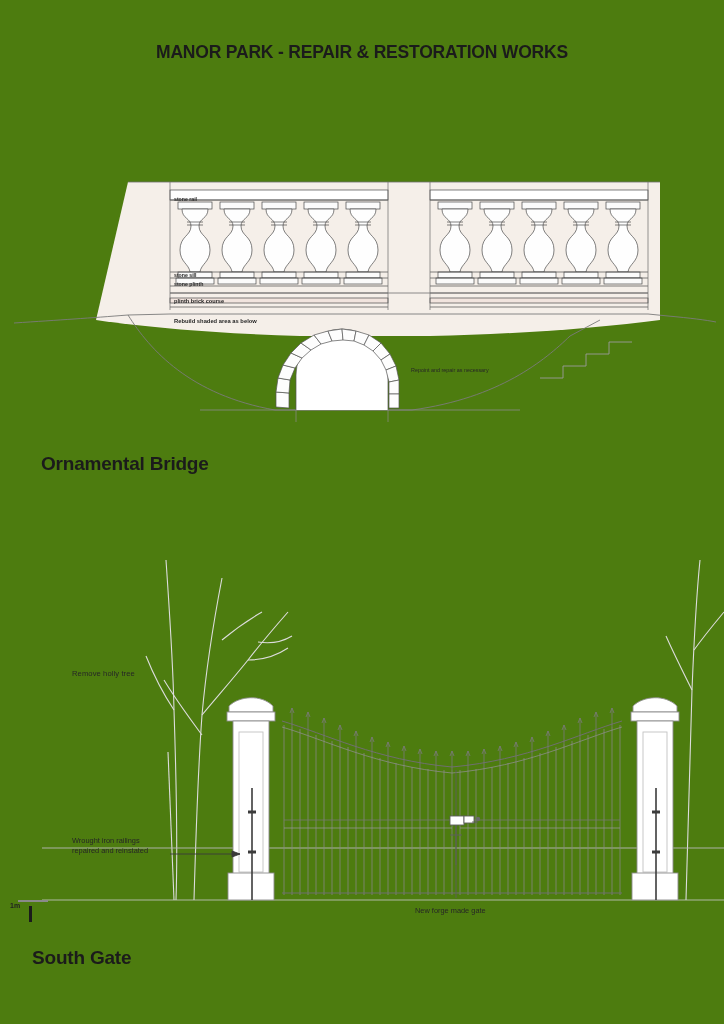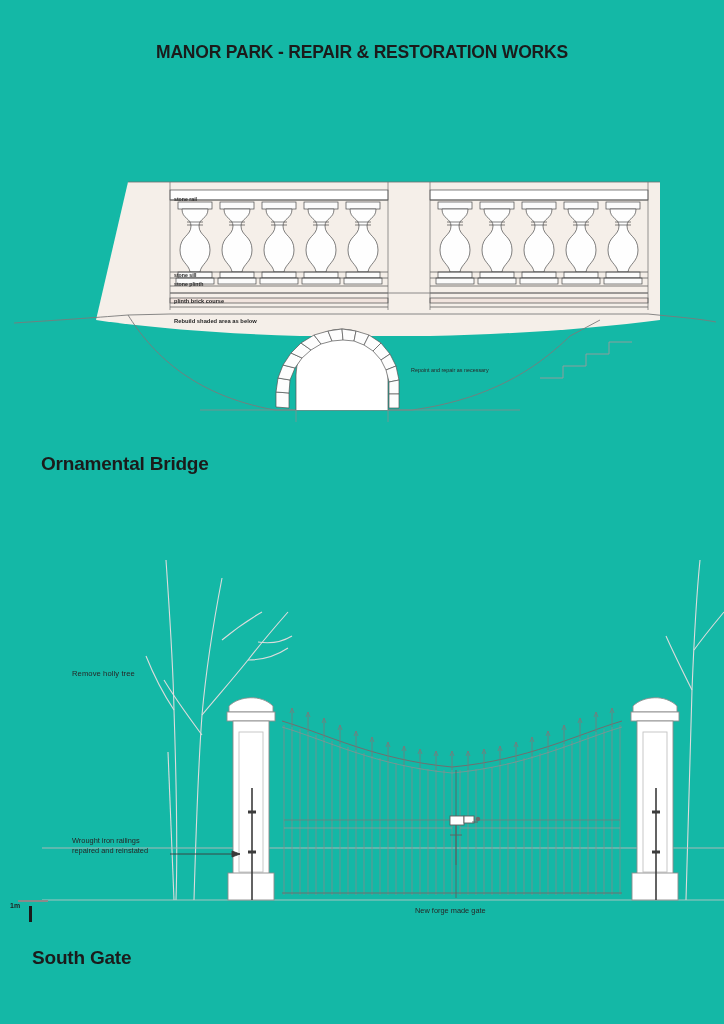--- a/index.html
+++ b/index.html
@@ -1,19 +1,19 @@
 <!DOCTYPE html>
 <html><head>
 <meta charset="utf-8">
 <style>
   html,body{margin:0;padding:0;background:#ffffff;}
   body{width:724px;height:1024px;position:relative;overflow:hidden;
        font-family:"Liberation Sans",sans-serif;color:#1a1a1a;}
 
-  #page{position:absolute;inset:0;background:#14b8a6;}
+  #page{position:absolute;inset:0;background:#4d7c0f;}
 
   
   .doc-title{
     position:absolute;left:0;right:0;top:42px;
     text-align:center;font-size:17.5px;font-weight:bold;
     letter-spacing:-0.2px;color:#1b1b1b;
   }
 
   
   .section-heading{

